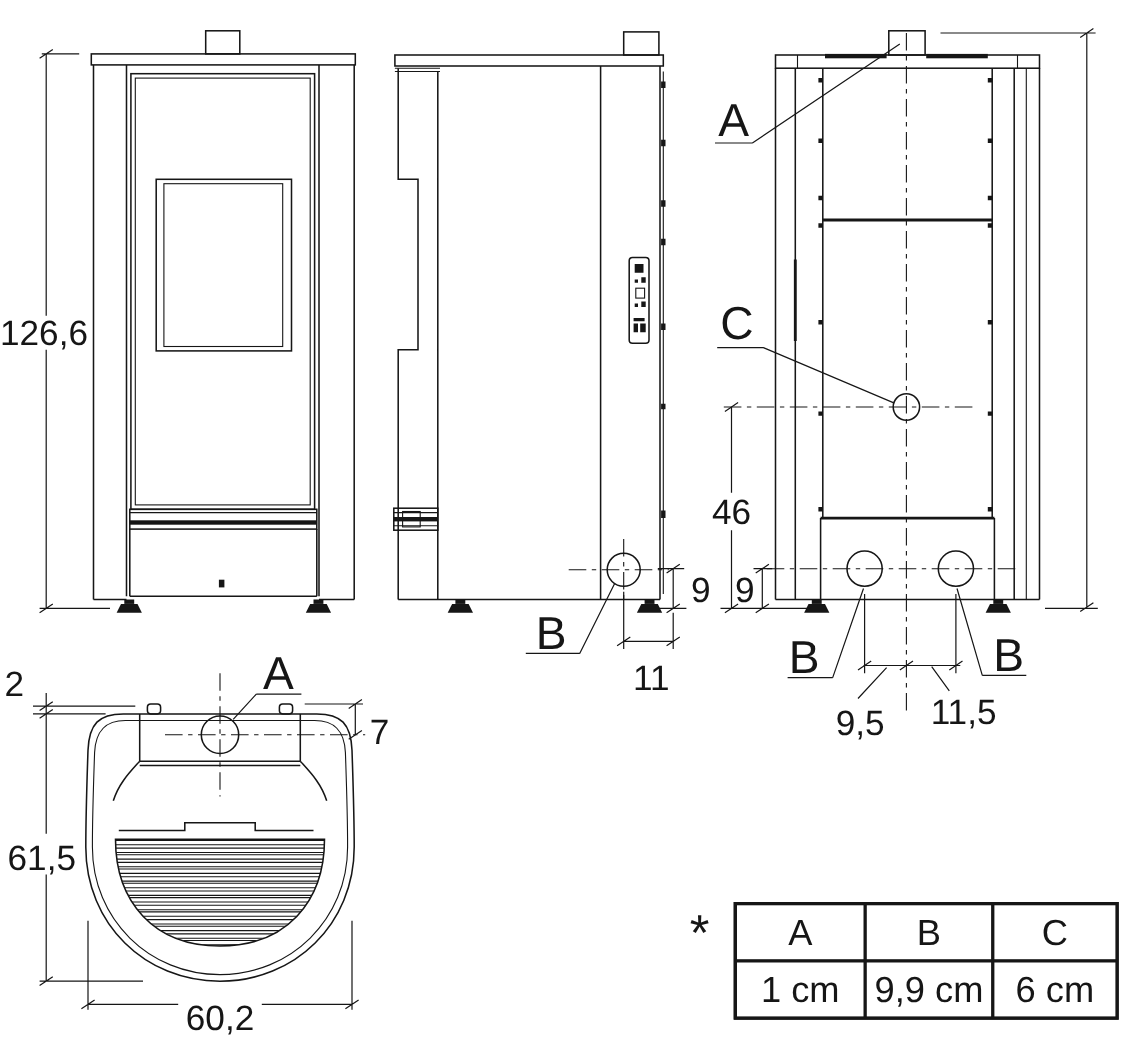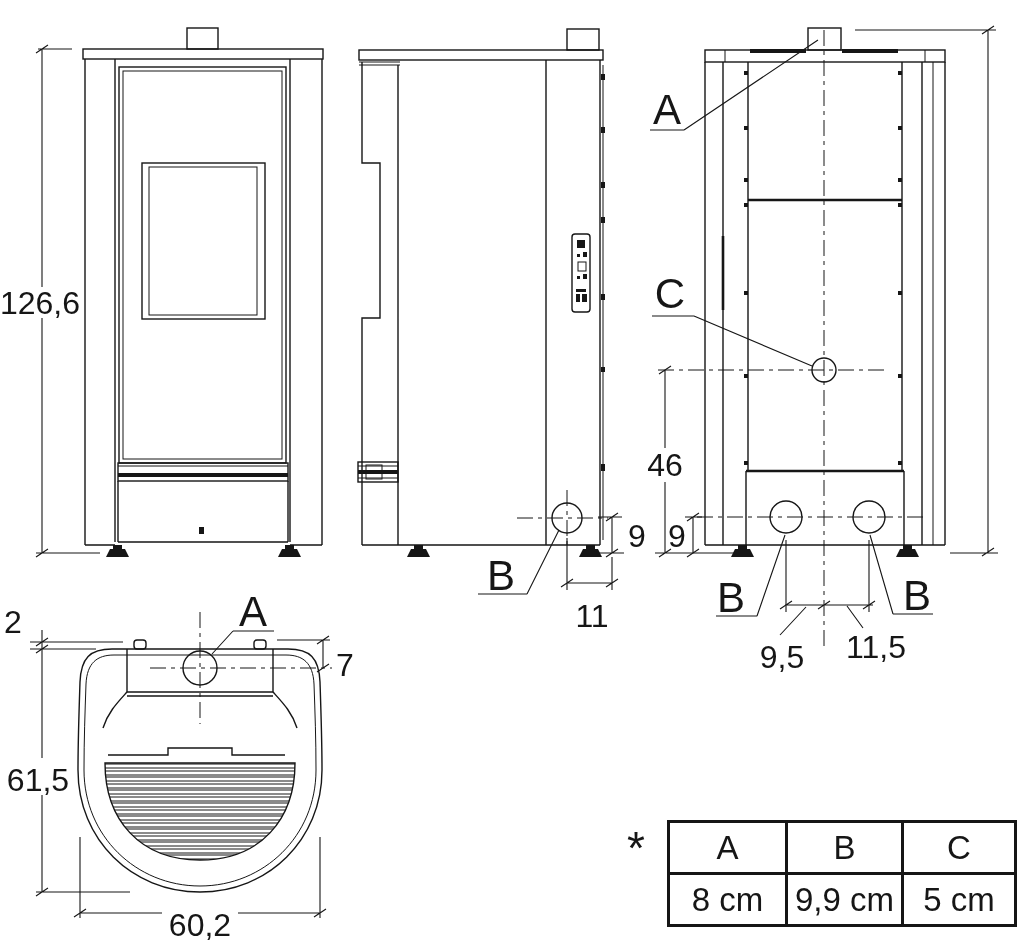--- a/index.html
+++ b/index.html
@@ -193,17 +193,17 @@
     </g>
   </g>
 
   <text class="t46" x="636" y="864">*</text>
 </svg>
 
   <div id="spec-table">
     <div class="cell">A</div>
     <div class="cell">B</div>
     <div class="cell">C</div>
-    <div class="cell">8 cm</div>
+    <div class="cell">1 cm</div>
     <div class="cell">9,9 cm</div>
-    <div class="cell">5 cm</div>
+    <div class="cell">6 cm</div>
   </div>
 </div>
 
 </body></html>

